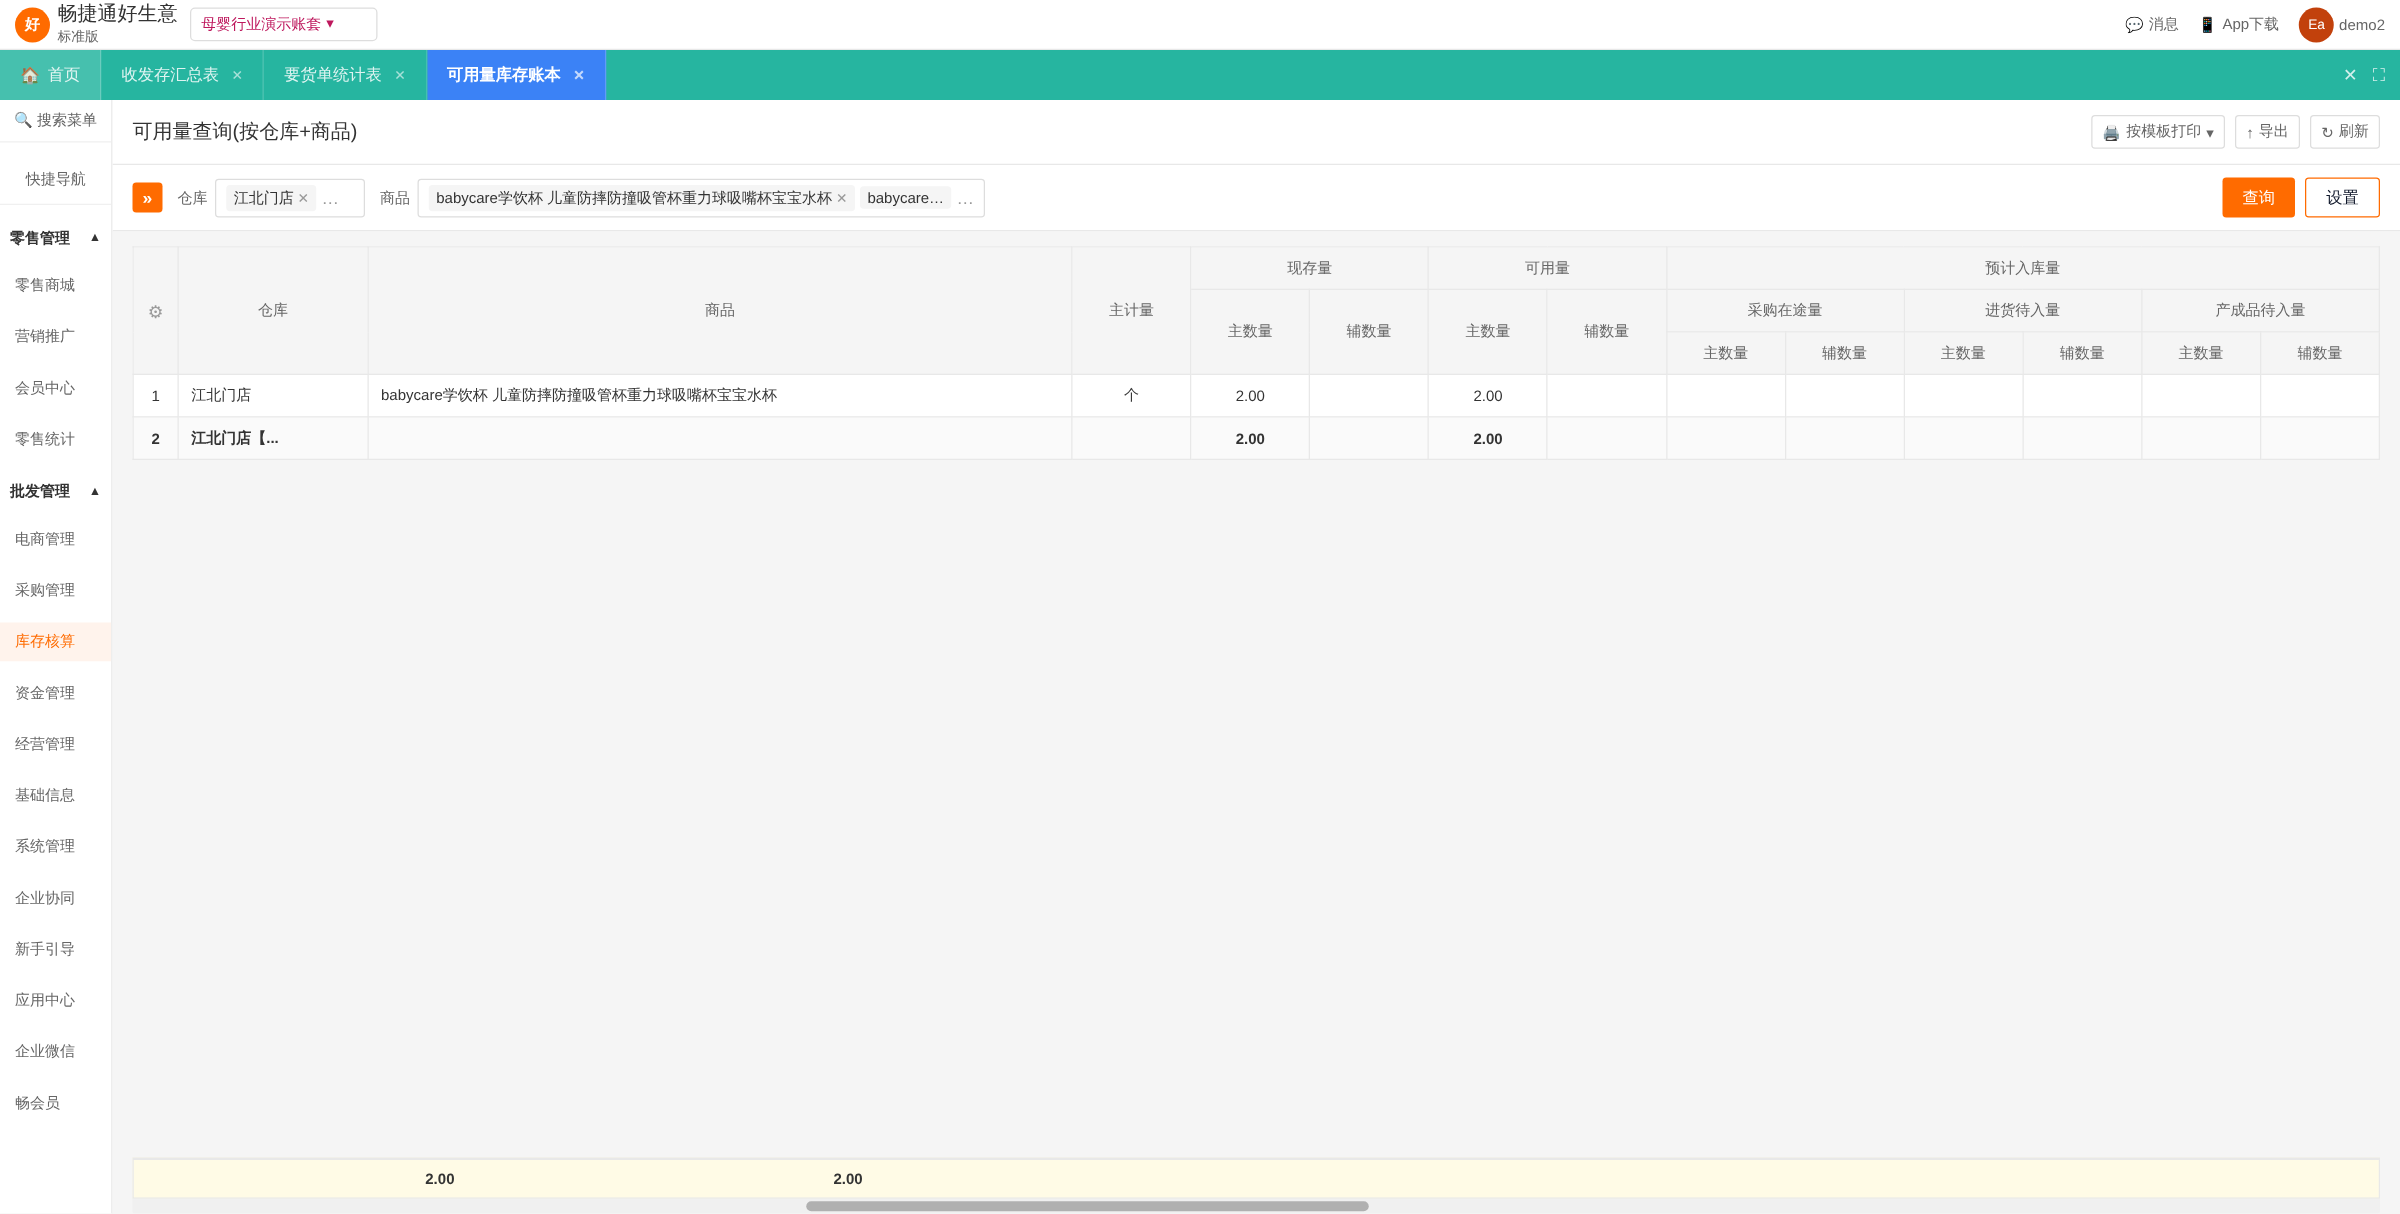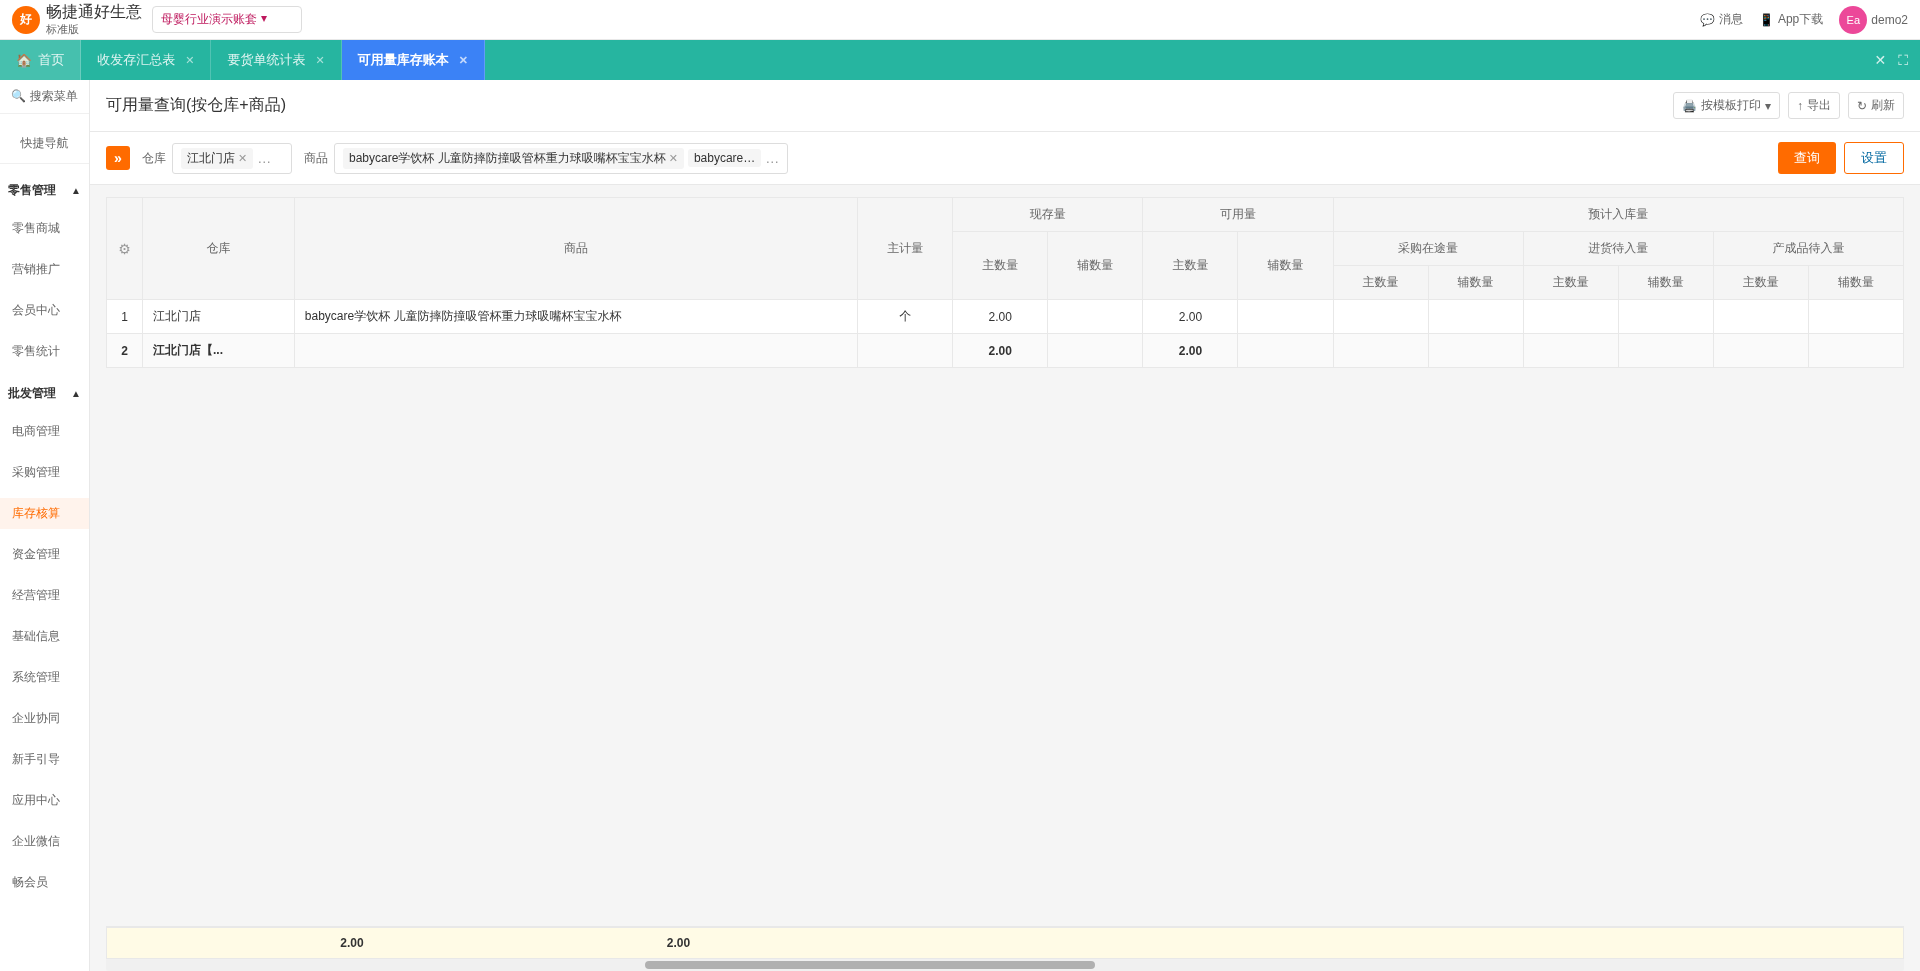--- a/index.html
+++ b/index.html
@@ -21,21 +21,21 @@
     .logo-icon { width: 28px; height: 28px; background: #ff6b00; border-radius: 50%; display: flex; align-items: center; justify-content: center; color: white; font-size: 12px; font-weight: bold; }
     .logo-text { font-size: 16px; color: #333; line-height: 1.2; }
     .logo-sub { font-size: 11px; color: #666; }
     .dropdown-selector {
       display: flex; gap: 4px;
       border: 1px solid #ddd; border-radius: 4px; padding: 4px 8px;
       background: #fff; cursor: pointer; font-size: 12px; color: #be185d; min-width: 150px;
     }
     .top-bar-right { display: flex; align-items: center; gap: 16px; }
     .top-bar-action { display: flex; align-items: center; gap: 4px; font-size: 12px; color: #666; cursor: pointer; }
-    .avatar { width: 28px; height: 28px; border-radius: 50%; background: #ec4899; display: flex; align-items: center; justify-content: center; color: white; font-size: 11px; }
+    .avatar { width: 28px; height: 28px; border-radius: 50%; background: #c2410c; display: flex; align-items: center; justify-content: center; color: white; font-size: 11px; }
 
     
     .nav-tabs {
       height: 40px;
       background: #26b5a0;
       display: flex;
       align-items: stretch;
       flex-shrink: 0;
       padding: 0 0;
     }
@@ -166,21 +166,21 @@
       font-size: 12px; color: #333;
     }
     .filter-tag .remove { color: #999; cursor: pointer; font-size: 11px; }
     .filter-dots { color: #999; font-size: 14px; cursor: pointer; }
     .filter-actions { display: flex; gap: 8px; margin-left: auto; }
     .btn-query {
       background: #ff6b00; color: white; border: none;
       padding: 6px 16px; border-radius: 3px; font-size: 13px; cursor: pointer;
     }
     .btn-settings {
-      background: #fff; color: #0369a1; border: 1px solid #ff6b00;
+      background: #fff; color: #0f172a; border: 1px solid #ff6b00;
       padding: 6px 16px; border-radius: 3px; font-size: 13px; cursor: pointer;
     }
     .data-table {
       width: 100%;
       border-collapse: collapse;
       background: #fff;
       border: 1px solid #e8e8e8;
     }
     .data-table th, .data-table td {
       border: 1px solid #e8e8e8;

